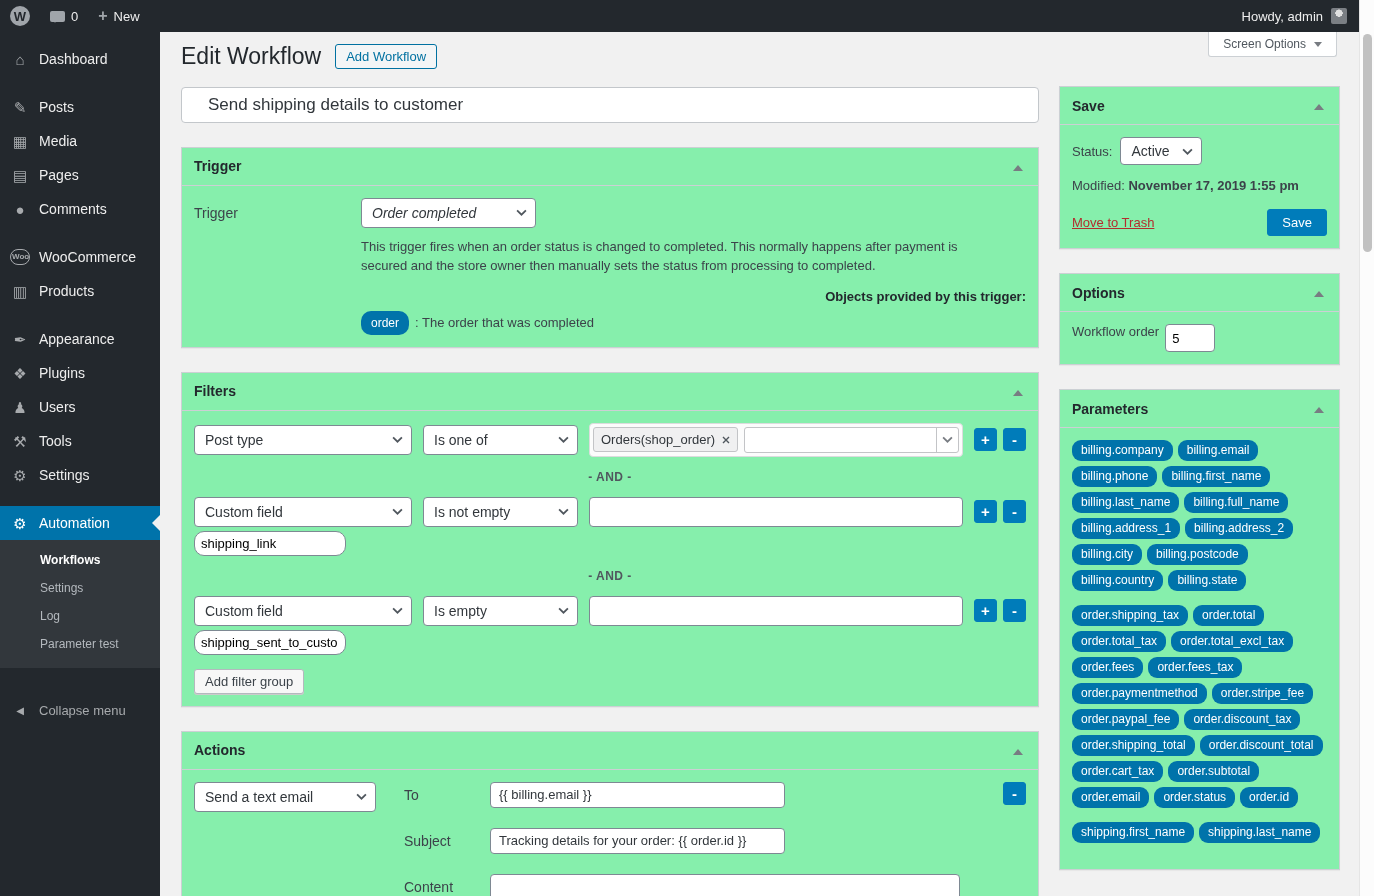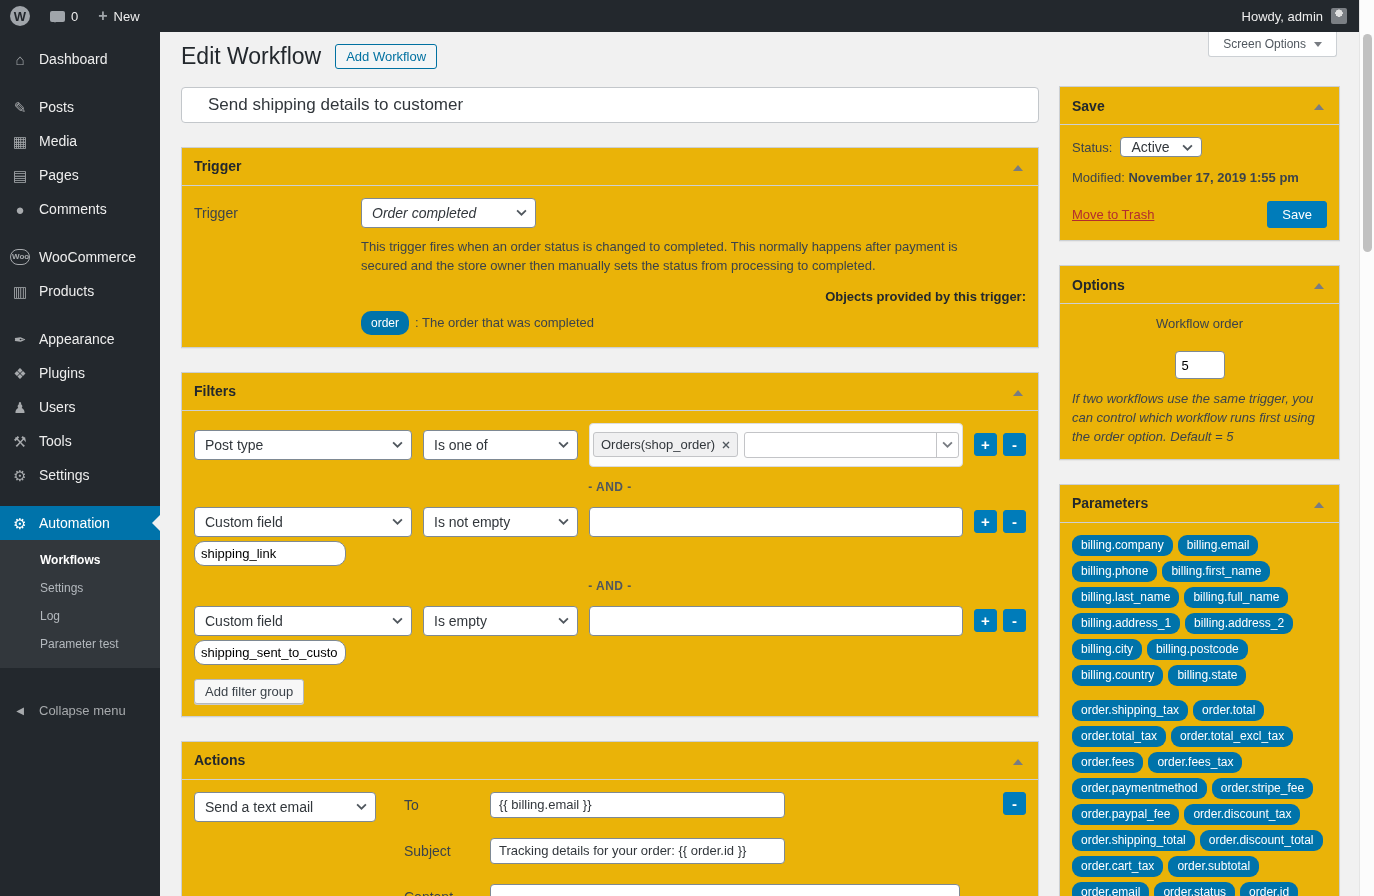--- a/index.html
+++ b/index.html
@@ -65,21 +65,21 @@
   .side-col { width: 281px; flex: 0 0 281px; padding-top: 44px; }
 
   .page-header { display: flex; align-items: center; margin-bottom: 15px; }
   h1.page-title { font-size: 23px; font-weight: 400; color: #23282d; line-height: 1.3; }
   .add-workflow { margin-left: 14px; padding: 4px 10px; font-size: 13px; color: #0071a1;
     border: 1px solid #0071a1; background: #f3f5f6; border-radius: 3px; cursor: pointer; }
 
   .title-input { width: 100%; height: 36px; padding: 3px 26px; font-size: 17px; color: #32373c;
     border: 1px solid #c3c7cb; border-radius: 4px; background: #fff; margin-bottom: 24px; }
 
-  .postbox { background: #eab308; border: 1px solid #ccd0d4; box-shadow: 0 1px 1px rgba(0,0,0,.04);
+  .postbox { background: #86efac; border: 1px solid #ccd0d4; box-shadow: 0 1px 1px rgba(0,0,0,.04);
     margin-bottom: 24px; }
   .postbox-header { display: flex; justify-content: space-between; align-items: center;
     padding: 9px 12px; border-bottom: 1px solid #ccd0d4; cursor: pointer; }
   .postbox-title { font-size: 14px; font-weight: 600; color: #23282d; }
   .toggle { padding: 2px 3px; cursor: pointer; }
   .postbox-body { padding: 12px; }
 
   
   .wp-select { display: inline-flex; align-items: center; justify-content: space-between; gap: 8px;
     background: #fff; border: 1px solid #7e8993; border-radius: 4px; padding: 0 8px 0 10px;
@@ -113,21 +113,21 @@
   
   .fr-main { display: flex; align-items: center; gap: 11px; }
   .fr-value { flex: 1; }
   .fr-btns { display: flex; gap: 6px; }
   .fr-sub { margin-top: 4px; }
   .key-input { width: 152px; height: 25px; border: 1px solid #7e8993; border-radius: 10px;
     padding: 4px 6px; font-size: 13px; background: #fff; }
   .and-sep { text-align: center; margin: 13px 0; font-size: 12px; font-weight: 700;
     color: #50575e; letter-spacing: .5px; }
   .multi-select { flex: 1; display: flex; align-items: center; gap: 6px; background: #fcfcfc;
-    border: 1px solid #dcdcde; border-radius: 4px; padding: 3px; height: 44px; }
+    border: 1px solid #dcdcde; border-radius: 4px; padding: 3px; height: 34px; }
   .chip { display: inline-flex; align-items: center; gap: 7px; background: #f0f0f1;
     border: 1px solid #c3c4c7; border-radius: 3px; padding: 4px 7px; font-size: 13px;
     color: #32373c; white-space: nowrap; }
   .ms-box { flex: 1; display: flex; align-items: stretch; background: #fff;
     border: 1px solid #c3c4c7; border-radius: 3px; height: 26px; }
   .ms-input { flex: 1; }
   .ms-arrow { width: 22px; border-left: 1px solid #c3c4c7; display: flex; align-items: center;
     justify-content: center; cursor: pointer; }
   .add-group { margin-top: 14px; }
 
@@ -135,25 +135,25 @@
   .action-body { display: flex; align-items: flex-start; gap: 28px; }
   .action-form { flex: 1; }
   .af-row { display: flex; margin-bottom: 20px; }
   .af-row label { width: 86px; flex: 0 0 86px; padding-top: 5px; font-size: 14px; color: #3c434a; }
   .content-textarea { width: 470px; height: 140px; border: 1px solid #7e8993; border-radius: 4px;
     padding: 6px 8px; font-size: 13px; background: #fff; resize: none; }
   .minus-solo { margin-left: auto; }
 
   
   .status-row { display: flex; align-items: center; gap: 8px; }
-  .status-row .wp-select { height: 20px; text-align: center; }
+  .status-row .wp-select { height: 28px; text-align: center; }
   .modified { margin-top: 13px; color: #3c434a; }
   .save-footer { margin-top: 16px; display: flex; align-items: center; justify-content: space-between; }
   .trash-link { color: #b32d2e; text-decoration: underline; cursor: pointer; font-size: 13px; }
-  .order-row { display: flex; align-items: center; gap: 20px; flex-direction: column; }
+  .order-row { display: flex; gap: 6px; }
   .order-row label { font-size: 13px; }
   .options-help { margin-top: 11px; font-style: italic; color: #3c434a; line-height: 1.45; }
   .param-group { display: flex; flex-wrap: wrap; gap: 5px 5px; margin-bottom: 14px; }
   .param-badge { display: inline-block; background: #0073aa; color: #fff; border-radius: 9px;
     padding: 3px 9px; font-size: 12px; line-height: 1.25; cursor: pointer; white-space: nowrap; }
 
   
   .scrollbar { position: fixed; top: 0; right: 0; width: 15px; height: 896px; background: #fcfcfc;
     border-left: 1px solid #e5e5e5; z-index: 70; }
   .scrollbar-thumb { width: 9px; height: 218px; margin: 34px auto 0; background: #c1c1c1;
@@ -462,21 +462,20 @@
       <div class="postbox">
         <div class="postbox-header">
           <span class="postbox-title">Options</span>
           <span class="toggle"><i class="tri-up"></i></span>
         </div>
         <div class="postbox-body">
           <div class="order-row">
             <label>Workflow order</label>
             <input class="num-input" value="5" style="">
           </div>
-          <p class="options-help">If two workflows use the same trigger, you can control which workflow runs first using the order option. Default = 5</p>
         </div>
       </div>
 
       <div class="postbox">
         <div class="postbox-header">
           <span class="postbox-title">Parameters</span>
           <span class="toggle"><i class="tri-up"></i></span>
         </div>
         <div class="postbox-body" id="param-groups">
             <div class="param-group">

